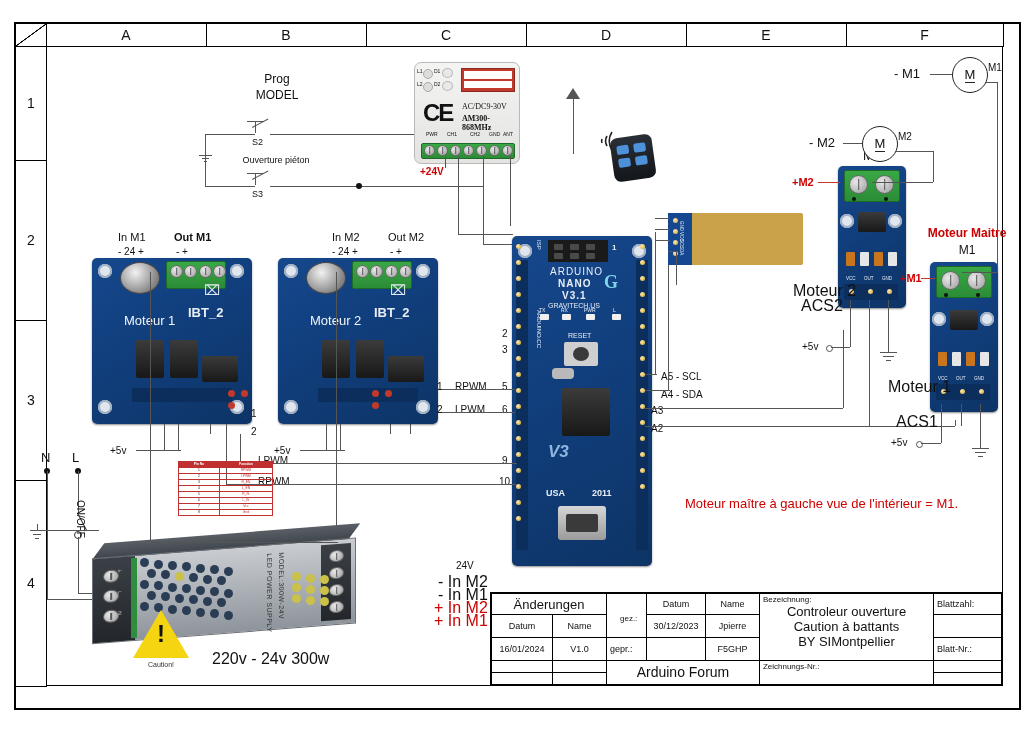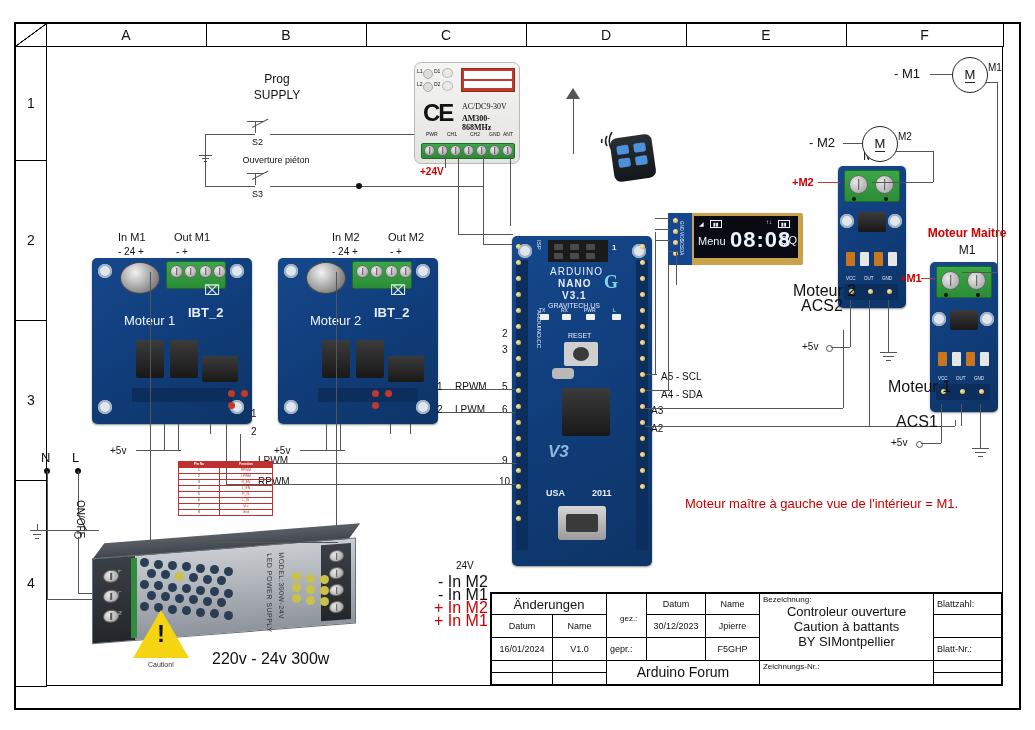--- a/index.html
+++ b/index.html
@@ -101,21 +101,21 @@
 <div class="abs colhdr" style="left:526px;width:160px;">D</div>
 <div class="abs colhdr" style="left:686px;width:160px;">E</div>
 <div class="abs colhdr" style="left:846px;width:157px;">F</div>
 
 <div class="abs rowhdr" style="top:46px;height:114px;">1</div>
 <div class="abs rowhdr" style="top:160px;height:160px;">2</div>
 <div class="abs rowhdr" style="top:320px;height:160px;">3</div>
 <div class="abs rowhdr" style="top:480px;height:206px;">4</div>
 
 <div class="abs t15 ctr" style="left:232px;top:72px;width:90px;">Prog</div>
-<div class="abs t15 ctr" style="left:232px;top:88px;width:90px;">SUPPLY</div>
+<div class="abs t15 ctr" style="left:232px;top:88px;width:90px;">MODEL</div>
 <div class="abs t9 ctr" style="left:228px;top:155px;width:96px;">Ouverture piéton</div>
 
 <div class="abs wh" style="left:205px;top:134px;width:50px;"></div>
 <div class="abs wv" style="left:205px;top:134px;height:22px;"></div>
 <div class="abs" style="left:199px;top:155px;width:13px;height:0;border-top:1.3px solid #555;"></div>
 <div class="abs" style="left:202px;top:158px;width:7px;height:0;border-top:1.3px solid #555;"></div>
 <div class="abs" style="left:204px;top:161px;width:3px;height:0;border-top:1.3px solid #555;"></div>
 <div class="abs" style="left:255px;top:122px;width:0;height:11px;border-left:1.3px solid #555;"></div>
 <div class="abs" style="left:247px;top:121px;width:17px;height:0;border-top:1.3px solid #555;"></div>
 <div class="abs" style="left:252px;top:127px;width:18px;height:14px;border-top:1.3px solid #555;transform:rotate(-28deg);transform-origin:left top;"></div>
@@ -318,39 +318,30 @@
 <div class="abs" id="oled">
   <div class="abs" style="left:0;top:0;width:24px;height:52px;background:#14478f;"></div>
   <div class="pinpad" style="left:5px;top:5px;"></div>
   <div class="pinpad" style="left:5px;top:16px;"></div>
   <div class="pinpad" style="left:5px;top:27px;"></div>
   <div class="pinpad" style="left:5px;top:38px;"></div>
   <div class="silk" style="left:16px;top:8px;transform:rotate(90deg);transform-origin:left top;font-size:4.5px;">GND</div>
   <div class="silk" style="left:16px;top:19px;transform:rotate(90deg);transform-origin:left top;font-size:4.5px;">VCC</div>
   <div class="silk" style="left:16px;top:26px;transform:rotate(90deg);transform-origin:left top;font-size:4.5px;">SCL</div>
   <div class="silk" style="left:16px;top:33px;transform:rotate(90deg);transform-origin:left top;font-size:4.5px;">SDA</div>
-  <div id="oled-screen">
-    <div class="oled-txt" style="left:5px;top:4px;font-size:6px;">◢</div>
-    <div class="oled-txt" style="left:16px;top:4px;font-size:5px;border:1px solid #eaf4ff;padding:0 2px;">▮▮</div>
-    <div class="oled-txt" style="left:72px;top:3px;font-size:6px;">↑↓</div>
-    <div class="oled-txt" style="left:84px;top:4px;font-size:5px;border:1px solid #eaf4ff;padding:0 2px;">▮▮</div>
-    <div class="oled-txt" style="left:4px;top:19px;font-size:11px;">Menu</div>
-    <div class="oled-txt" style="left:36px;top:11px;font-size:22px;font-weight:bold;letter-spacing:1px;">08:08</div>
-    <div class="oled-txt" style="left:86px;top:18px;font-size:11px;">QQ</div>
-  </div>
 </div>
 
 <div class="abs wh" style="left:655px;top:218px;width:15px;"></div>
 <div class="abs wh" style="left:655px;top:229px;width:15px;"></div>
 <div class="abs wh" style="left:655px;top:240px;width:15px;"></div>
 <div class="abs wh" style="left:668px;top:251px;width:8px;"></div>
 <div class="abs wv" style="left:676px;top:251px;height:34px;"></div>
 
 <div class="abs t11 ctr" style="left:118px;top:231px;font-size:11px;">In  M1</div>
-<div class="abs t11 ctr" style="left:174px;top:231px;font-size:11px;">Out M1</div>
+<div class="abs t11 ctr" style="left:174px;top:231px;font-size:11px;font-weight:bold;">Out M1</div>
 <div class="abs t10 ctr" style="left:118px;top:246px;">- 24 +</div>
 <div class="abs t10 ctr" style="left:176px;top:246px;">-     +</div>
 
 <div class="pcb" style="left:92px;top:258px;width:160px;height:166px;">
   <div class="pcb-hole" style="left:6px;top:6px;"></div>
   <div class="pcb-hole" style="left:138px;top:6px;"></div>
   <div class="pcb-hole" style="left:6px;top:142px;"></div>
   <div class="pcb-hole" style="left:138px;top:142px;"></div>
   <div class="cap" style="left:28px;top:4px;width:38px;height:30px;"></div>
   <div class="green-term" style="left:74px;top:3px;width:58px;height:26px;"></div>

